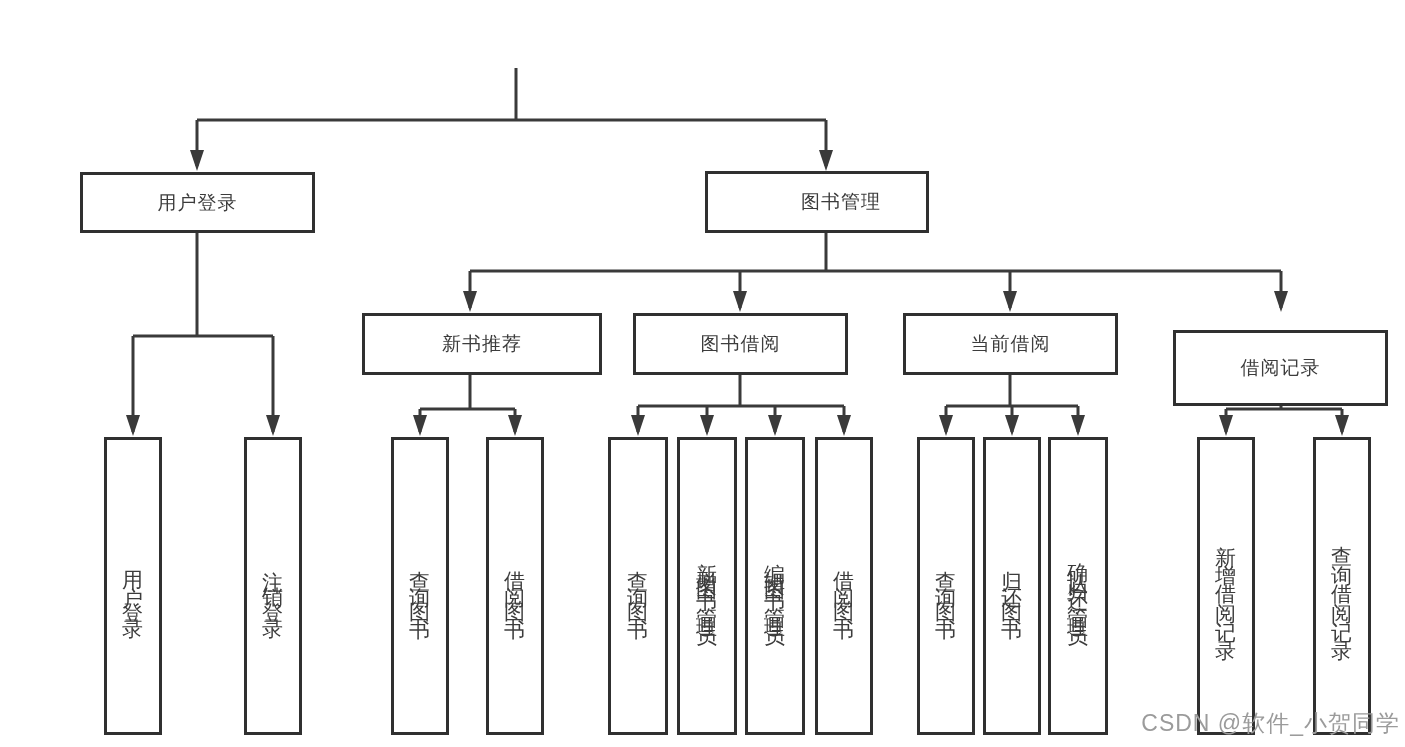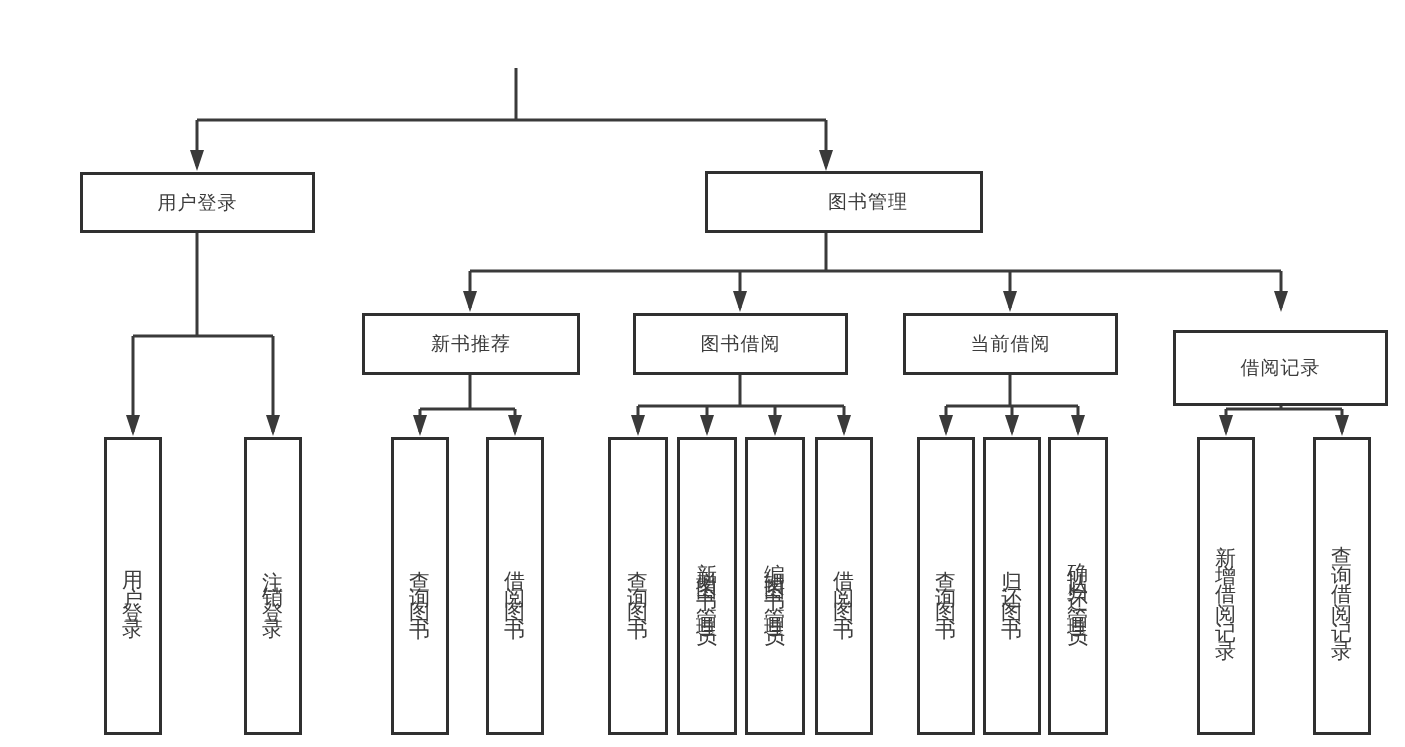--- a/index.html
+++ b/index.html
@@ -89,25 +89,25 @@
       <polygon points="1078,436 1071,415 1085,415"></polygon>
       <polygon points="1226,436 1219,415 1233,415"></polygon>
       <polygon points="1342,436 1335,415 1349,415"></polygon>
     </g>
   </svg>
 
 
   <div class="node h" style="left:80px;top:172px;width:235px;height:61px;">
     <span class="label">用户登录</span>
   </div>
-  <div class="node h" style="left:705px;top:171px;width:278px;height:62px;padding-left:48px;">
+  <div class="node h" style="left:705px;top:171px;width:224px;height:62px;padding-left:48px;">
     <span class="label">图书管理</span>
   </div>
 
-  <div class="node h" style="left:362px;top:313px;width:218px;height:62px;">
+  <div class="node h" style="left:362px;top:313px;width:240px;height:62px;">
     <span class="label">新书推荐</span>
   </div>
   <div class="node h" style="left:633px;top:313px;width:215px;height:62px;text-align:right;">
     <span class="label">图书借阅</span>
   </div>
   <div class="node h" style="left:903px;top:313px;width:215px;height:62px;">
     <span class="label">当前借阅</span>
   </div>
   <div class="node h" style="left:1173px;top:313px;width:215px;height:76px;margin-top:17px;">
     <span class="label">借阅记录</span>
@@ -150,14 +150,15 @@
     <span class="label">确认归还（管理员）</span>
   </div>
 
   <div class="node v v6" style="left:1197px;top:437px;width:58px;height:298px;">
     <span class="label">新增借阅记录</span>
   </div>
   <div class="node v v6" style="left:1313px;top:437px;width:58px;height:298px;">
     <span class="label">查询借阅记录</span>
   </div>
 
+  <div class="watermark">CSDN @软件_小贺同学</div>
 
 </div>
 
 </body></html>

